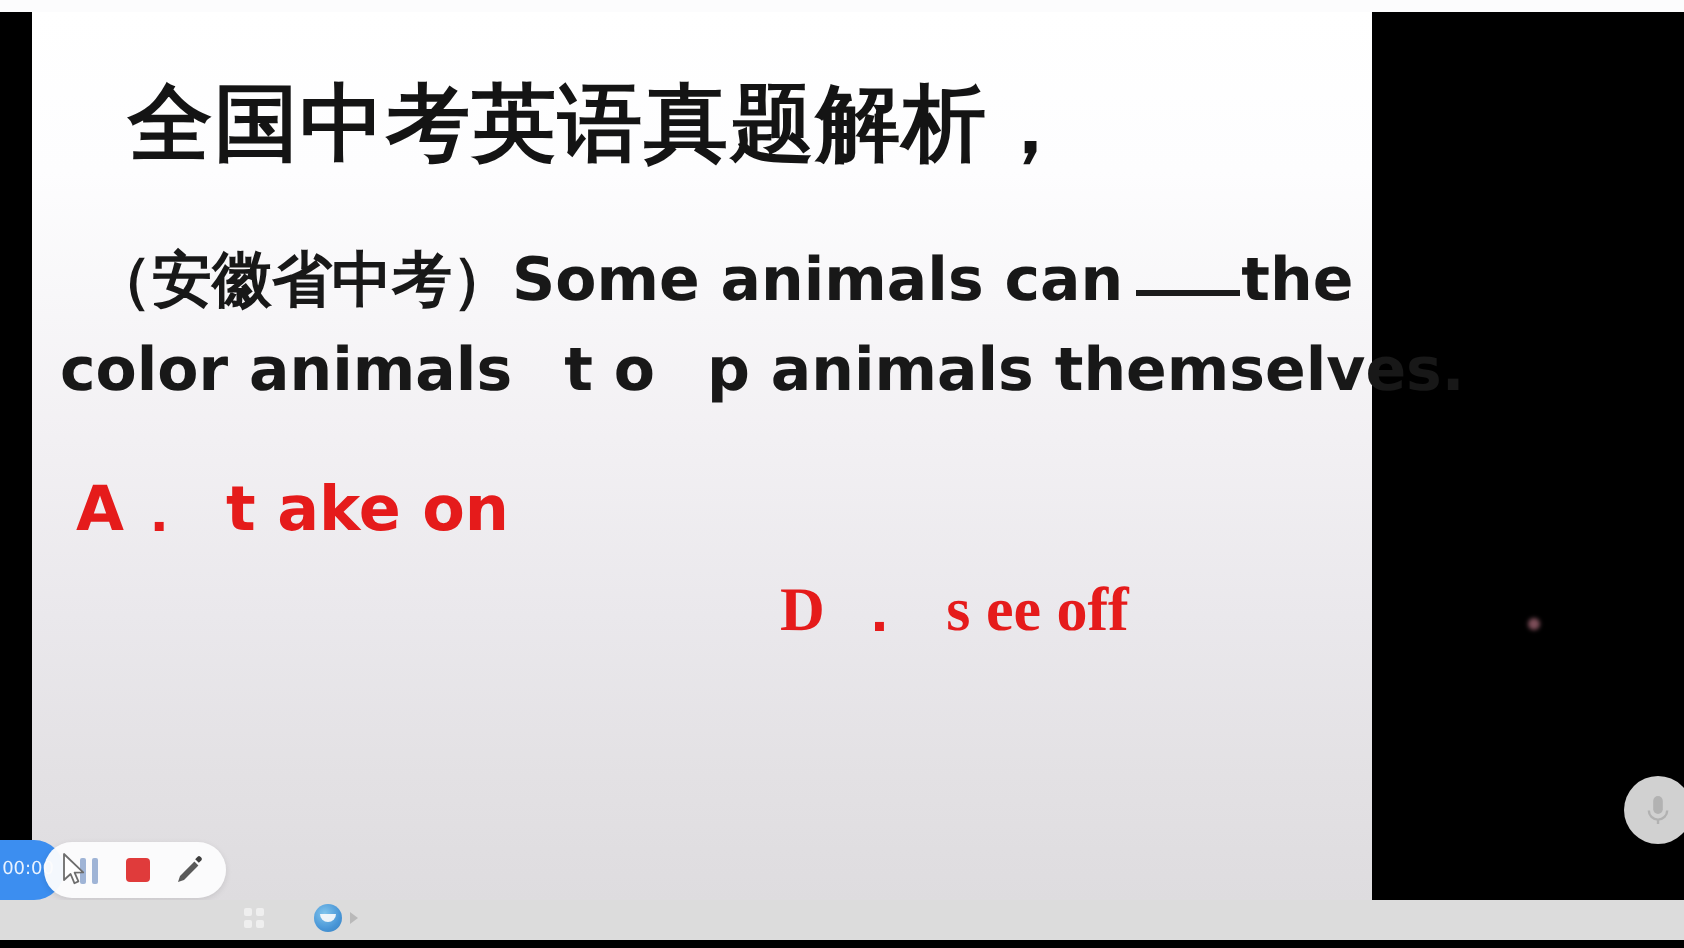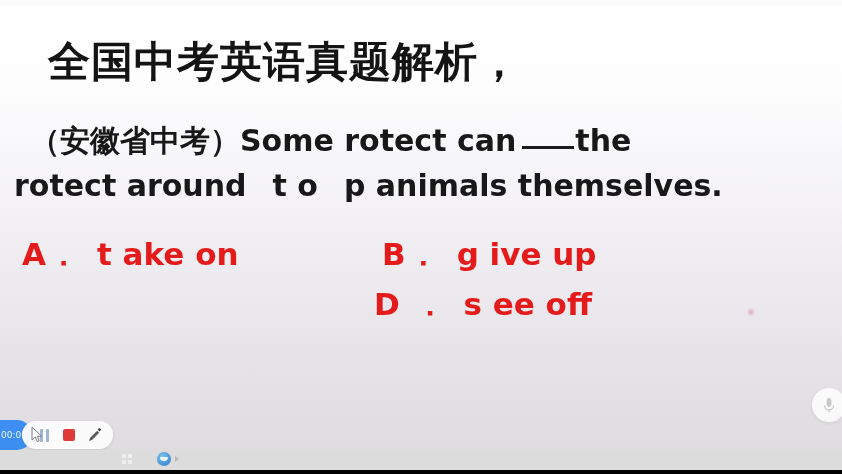--- a/index.html
+++ b/index.html
@@ -29,22 +29,22 @@
   .letterbox-bottom {
     position: absolute;
     left: 0; bottom: 0;
     width: 842px; height: 4px;
     background: #000000;
   }
 
   
   .slide {
     position: absolute;
-    left: 0; top: 6px;
-    width: 842px;
+    left: 16px; top: 6px;
+    width: 670px;
     height: 444px;
     background: linear-gradient(180deg,
         #ffffff 0%,
         #fdfdfe 18%,
         #f2f0f3 48%,
         #eae8ec 68%,
         #e3e1e4 86%,
         #dedcdf 100%);
   }
 
@@ -103,21 +103,21 @@
     white-space: nowrap;
   }
   .opt {
     position: absolute;
     top: 0;
     white-space: nowrap;
   }
   .opt-a { left: 8px; }
   .opt-b { left: 368px; }
   .opt-c { left: 8px; }
-  .opt-d { left: 360px; }
+  .opt-d { left: 360px; font-family: Liberation Serif, serif; }
   .opt-key { letter-spacing: 2px; }
   .opt-sep { display: inline-block; width: 16px; }
 
   
   .cursor-dot {
     position: absolute;
     left: 748px;
     top: 303px;
     width: 6px;
     height: 6px;
@@ -274,34 +274,31 @@
 <div id="screen">
 
   <div class="letterbox-top"></div>
 
   <div class="slide">
 
     <div class="title">全国中考英语真题解析，</div>
 
     <div class="question">
       <div class="q-line q-line-1">
-        <span class="q-prefix">（安徽省中考）</span><span>Some rotect can</span><span class="blank"></span><span>the</span>
+        <span class="q-prefix">（安徽省中考）</span><span>Some animals can</span><span class="blank"></span><span>the</span>
       </div>
       <div class="q-line">
-        <span>rotect around</span><span class="gapmd"></span><span>t o</span><span class="gapmd"></span><span>p animals themselves.</span>
+        <span>color animals</span><span class="gapmd"></span><span>t o</span><span class="gapmd"></span><span>p animals themselves.</span>
       </div>
     </div>
 
     <div class="options">
       <div class="opt-row">
         <div class="opt opt-a">
           <span class="opt-key">A．</span><span class="opt-sep"></span><span>t ake on</span>
-        </div>
-        <div class="opt opt-b">
-          <span class="opt-key">B．</span><span class="opt-sep"></span><span>g ive up</span>
         </div>
       </div>
       <div class="opt-row">
         <div class="opt opt-d">
           <span class="opt-key">D ．</span><span class="opt-sep"></span><span>s ee off</span>
         </div>
       </div>
     </div>
 
     <div class="cursor-dot"></div>

